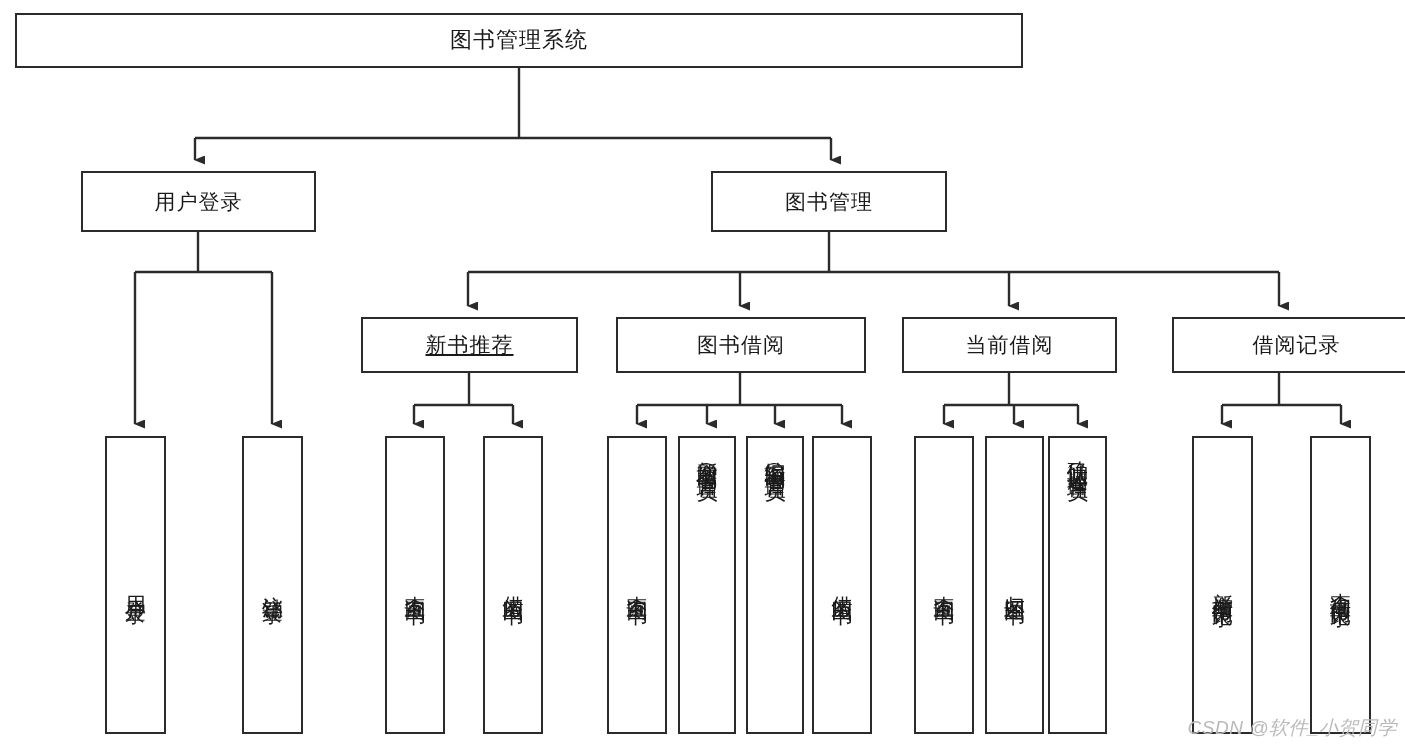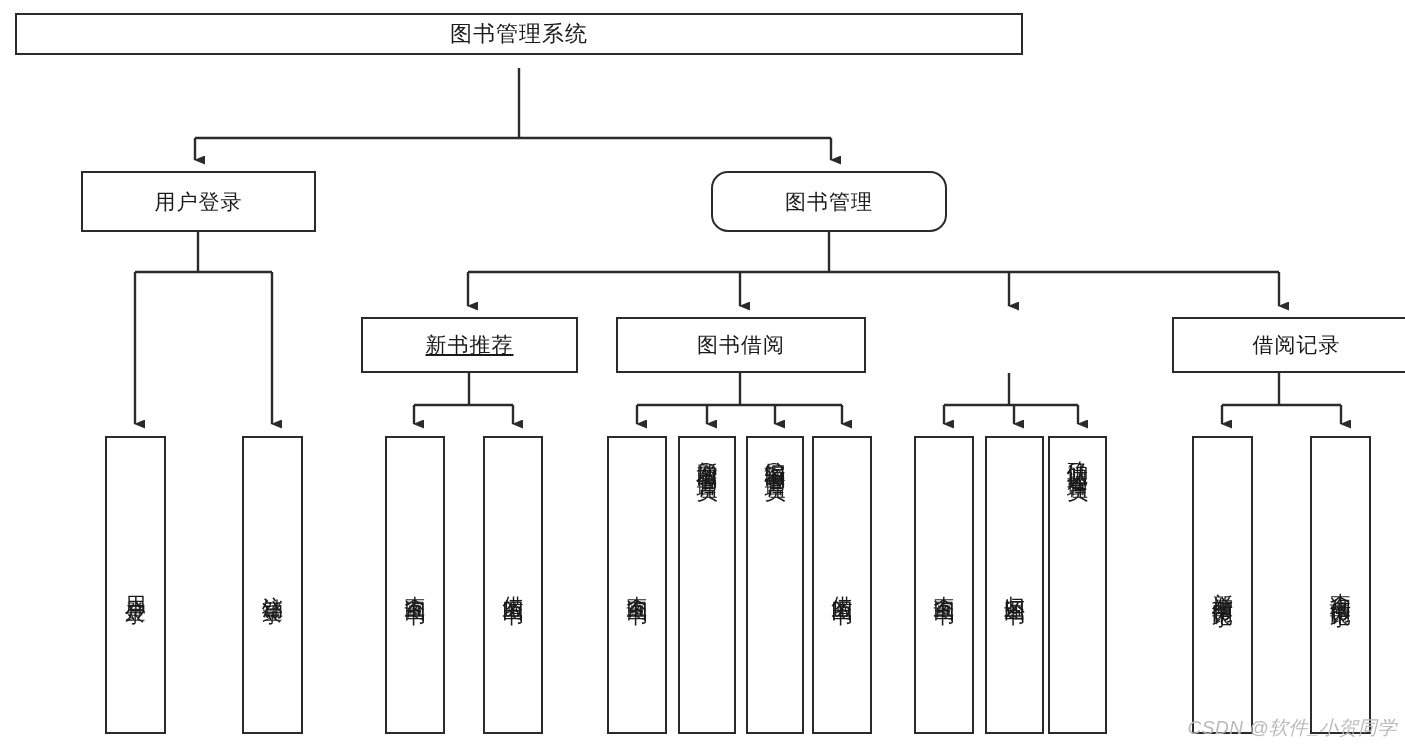--- a/index.html
+++ b/index.html
@@ -117,40 +117,43 @@
       <path d="M1014,405 L1014,424" marker-end="url(#arrow)"></path>
       <path d="M1078,405 L1078,424" marker-end="url(#arrow)"></path>
 
       <path d="M1279,373 L1279,405"></path>
       <path d="M1222,405 L1341,405"></path>
       <path d="M1222,405 L1222,424" marker-end="url(#arrow)"></path>
       <path d="M1341,405 L1341,424" marker-end="url(#arrow)"></path>
     </g>
   </svg>
 
-  <div class="node h root" style="left:15px; top:13px; width:1008px; height:42px;">
+  <div class="node h root" style="left:15px; top:13px; width:1008px; height:55px;">
     <span>图书管理系统</span>
   </div>
 
   <div class="node h" style="left:81px; top:171px; width:235px; height:61px;">
     <span>用户登录</span>
   </div>
 
-  <div class="node h" style="left:711px; top:171px; width:236px; height:61px;border-radius:17px;">
+  <div class="node h" style="left:711px; top:171px; width:236px; height:61px;">
     <span>图书管理</span>
   </div>
 
   <div class="node h" style="left:361px; top:317px; width:217px; height:56px;text-decoration:underline;">
     <span>新书推荐</span>
   </div>
 
   <div class="node h" style="left:616px; top:317px; width:250px; height:56px;">
     <span>图书借阅</span>
   </div>
 
+  <div class="node h" style="left:902px; top:317px; width:215px; height:56px;">
+    <span>当前借阅</span>
+  </div>
 
   <div class="node h" style="left:1172px; top:317px; width:249px; height:56px;">
     <span>借阅记录</span>
   </div>
 
   <div class="node v" style="left:105px; top:436px; width:61px; height:298px;">
     <span>用户登录</span>
   </div>
 
   <div class="node v" style="left:242px; top:436px; width:61px; height:298px;">

